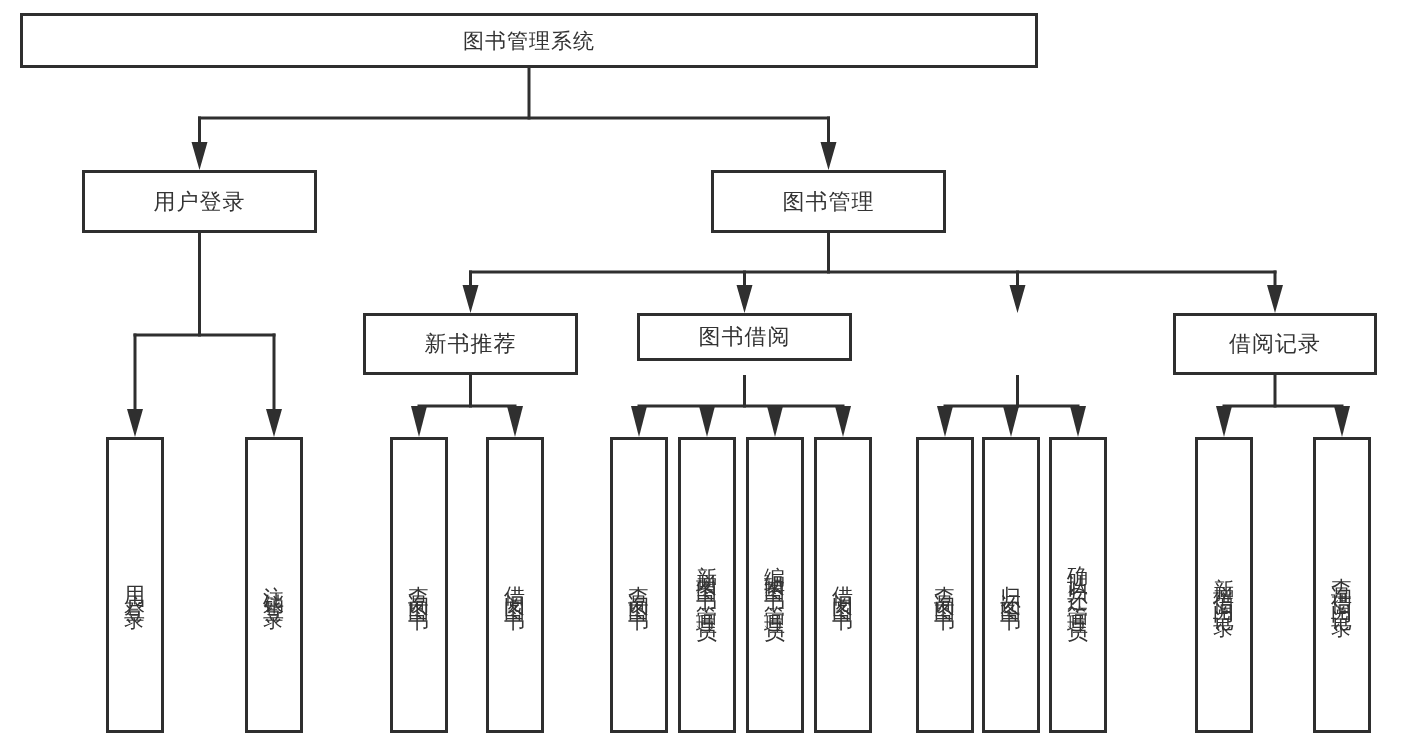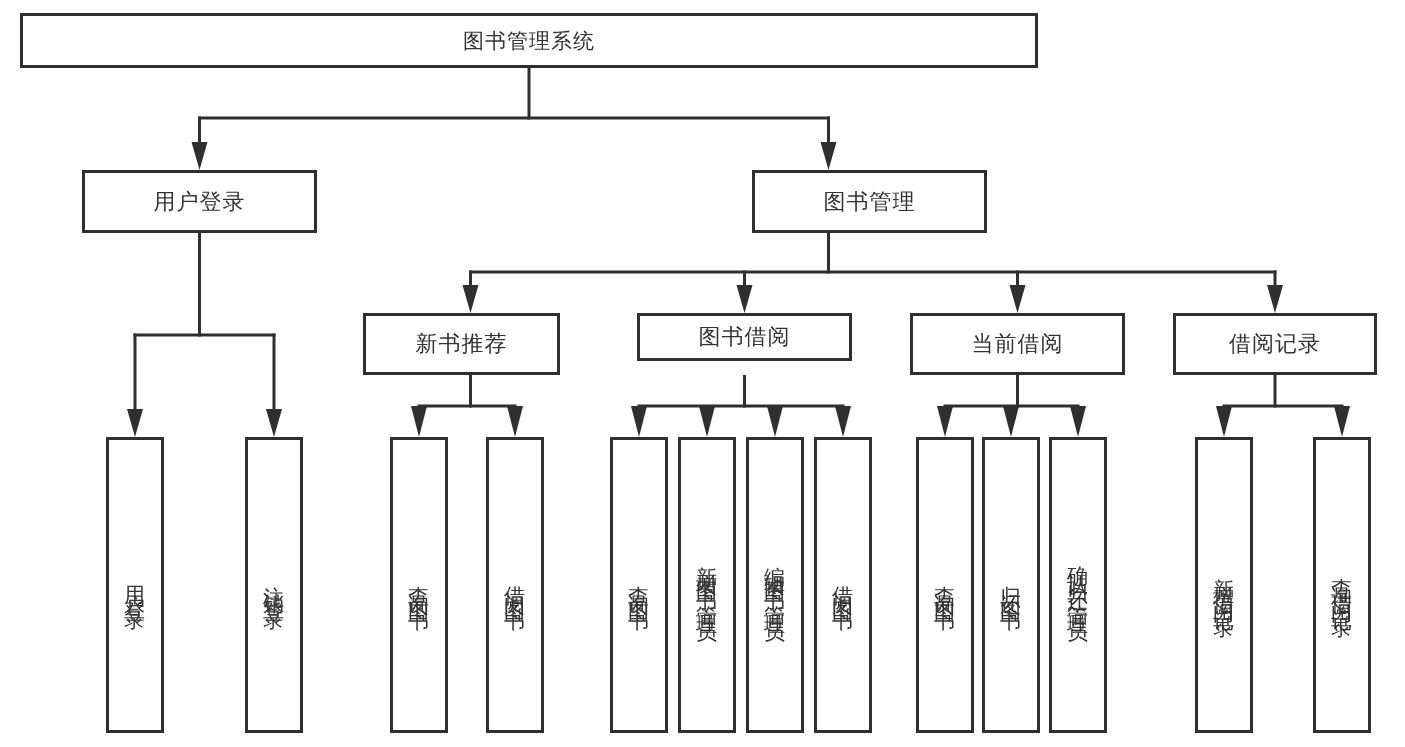--- a/index.html
+++ b/index.html
@@ -138,33 +138,30 @@
     </g>
   </svg>
 
   <div class="box h-box root-box" style="left:20px; top:13px; width:1018px; height:55px;">
     <span>图书管理系统</span>
   </div>
 
   <div class="box h-box" style="left:82px; top:170px; width:235px; height:63px;">
     <span>用户登录</span>
   </div>
-  <div class="box h-box" style="left:711px; top:170px; width:235px; height:63px;margin-left:41px;">
+  <div class="box h-box" style="left:711px; top:170px; width:235px; height:63px;">
     <span>图书管理</span>
   </div>
 
-  <div class="box h-box" style="left:363px; top:313px; width:197px; height:62px;">
+  <div class="box h-box" style="left:363px; top:313px; width:215px; height:62px;">
     <span>新书推荐</span>
   </div>
   <div class="box h-box" style="left:637px; top:313px; width:215px; height:48px;">
     <span>图书借阅</span>
   </div>
-  <div class="box h-box" style="left:910px; top:313px; width:215px; height:62px;">
-    <span>当前借阅</span>
-  </div>
   <div class="box h-box" style="left:1173px; top:313px; width:204px; height:62px;">
     <span>借阅记录</span>
   </div>
 
   <div class="box v-box" style="left:106px; top:437px; width:58px; height:296px;">
     <span>用户登录</span>
   </div>
   <div class="box v-box" style="left:245px; top:437px; width:58px; height:296px;">
     <span>注销登录</span>
   </div>

